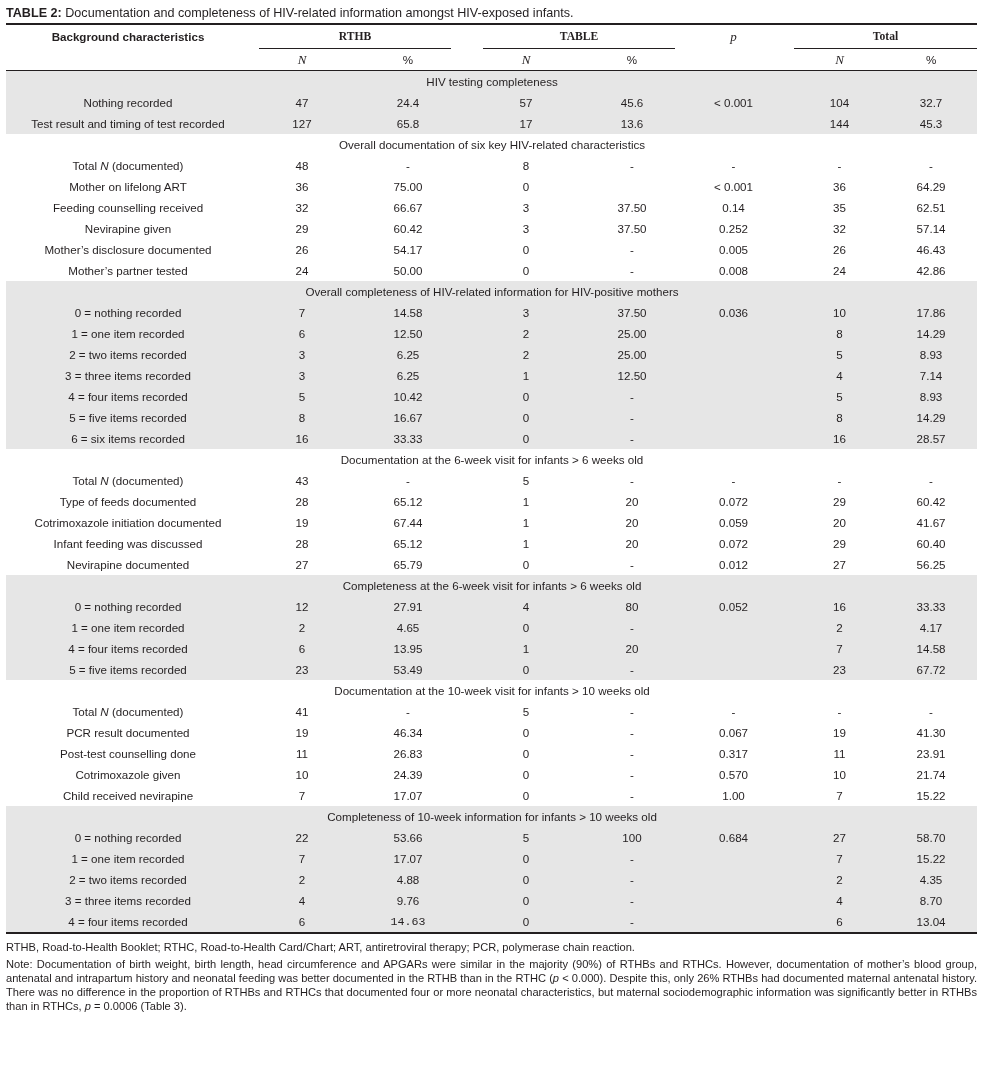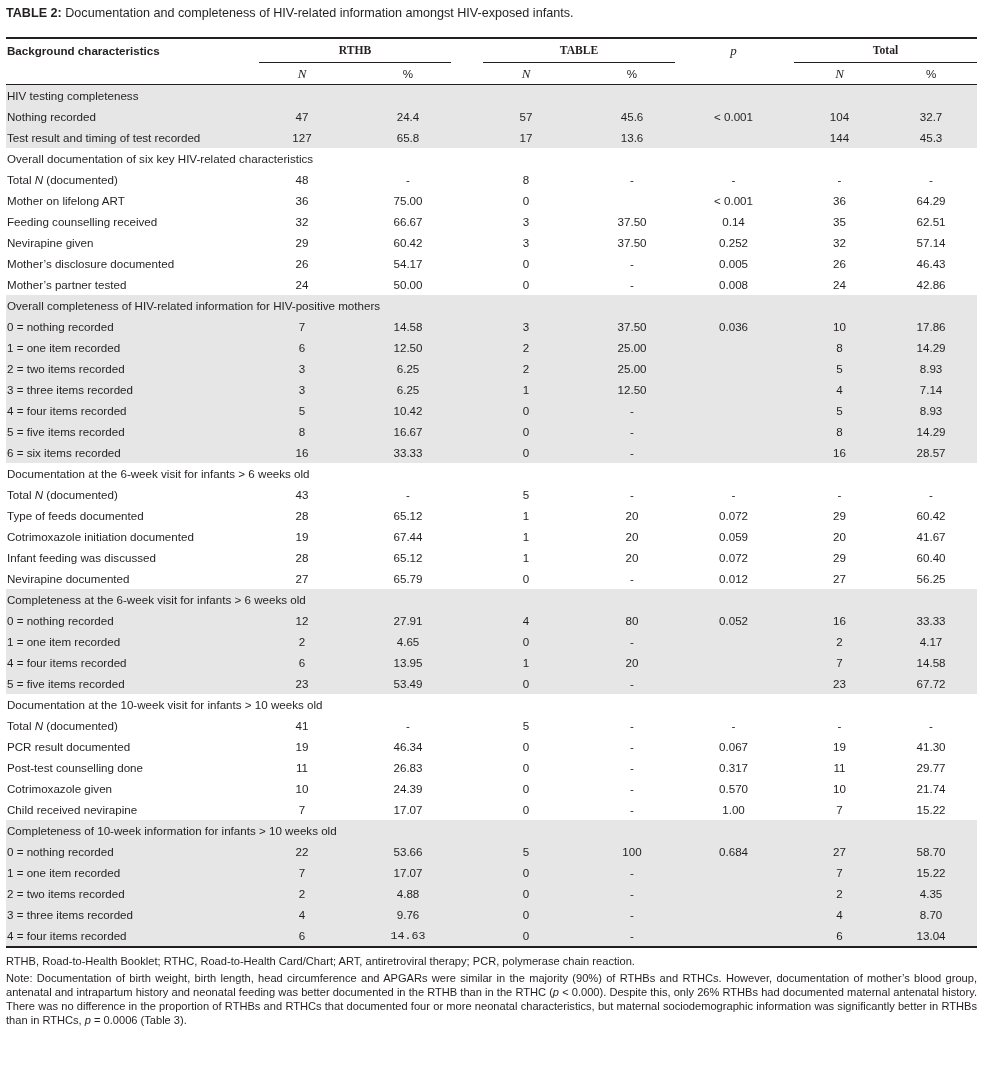--- a/index.html
+++ b/index.html
@@ -4,28 +4,28 @@
   <style>
     html, body { margin: 0; padding: 0; background: #ffffff; }
     body {
       width: 983px; height: 1072px; overflow: hidden;
       font-family: "Liberation Sans", "DejaVu Sans", sans-serif;
       color: #231f20; font-size: 11.6px;
     }
     .wrap { position: relative; width: 983px; padding-top: 5px; }
     .caption {
       margin: 0 0 0 6px; width: 971px;
-      font-size: 12.6px; line-height: 16px; padding-bottom: 16px;
+      font-size: 12.6px; line-height: 16px; padding-bottom: 2px;
       border-bottom: 2.5px solid #231f20;
     }
     .caption b { font-weight: bold; }
     table { border-collapse: collapse; width: 971px; margin-left: 6px; table-layout: fixed; }
     td, th { padding: 0; height: 21px; line-height: 21px; font-weight: normal; white-space: nowrap; }
     th { font-weight: bold; }
-    .c-lab { width: 243px; text-align: left; padding-left: 1px; }
+    .c-lab { width: 243px; text-align: center; padding-left: 1px; }
     thead tr.h1 th { height: 23px; line-height: 21px; vertical-align: top; padding-top: 1px; }
     thead tr.h1 th.grp { position: relative; font-family: Liberation Serif, serif; }
     thead tr.h1 th.grp span.ul {
       position: absolute; left: 10px; right: 10px; bottom: 0; border-bottom: 1px solid #231f20;
     }
     thead tr.h2 th { height: 21px; border-bottom: 1.5px solid #231f20; font-family: "Liberation Serif", serif; font-style: italic; font-weight: normal; font-size: 13px; }
     thead tr.h2 th.pct { font-family: "Liberation Sans", sans-serif; font-style: normal; font-size: 11.6px; }
     th.pcol { font-family: "Liberation Serif", serif; font-style: italic; font-weight: normal; font-size: 13px; }
     tr.shaded td { background: #e6e6e6; }
     tr.sec td.c-lab { font-weight: normal; margin-left: 27px; }
@@ -412,21 +412,21 @@
         <tr class="">
           <td class="c-lab">Post-test counselling done</td>
           <td class="center">11</td>
           <td class="center">26.83</td>
           <td class="center"></td>
           <td class="center">0</td>
           <td class="center">-</td>
           <td class="center">0.317</td>
           <td class="center"></td>
           <td class="center">11</td>
-          <td class="center">29.77</td>
+          <td class="center">23.91</td>
         </tr>
         <tr class="">
           <td class="c-lab">Cotrimoxazole given</td>
           <td class="center">10</td>
           <td class="center">24.39</td>
           <td class="center"></td>
           <td class="center">0</td>
           <td class="center">-</td>
           <td class="center">0.570</td>
           <td class="center"></td>

